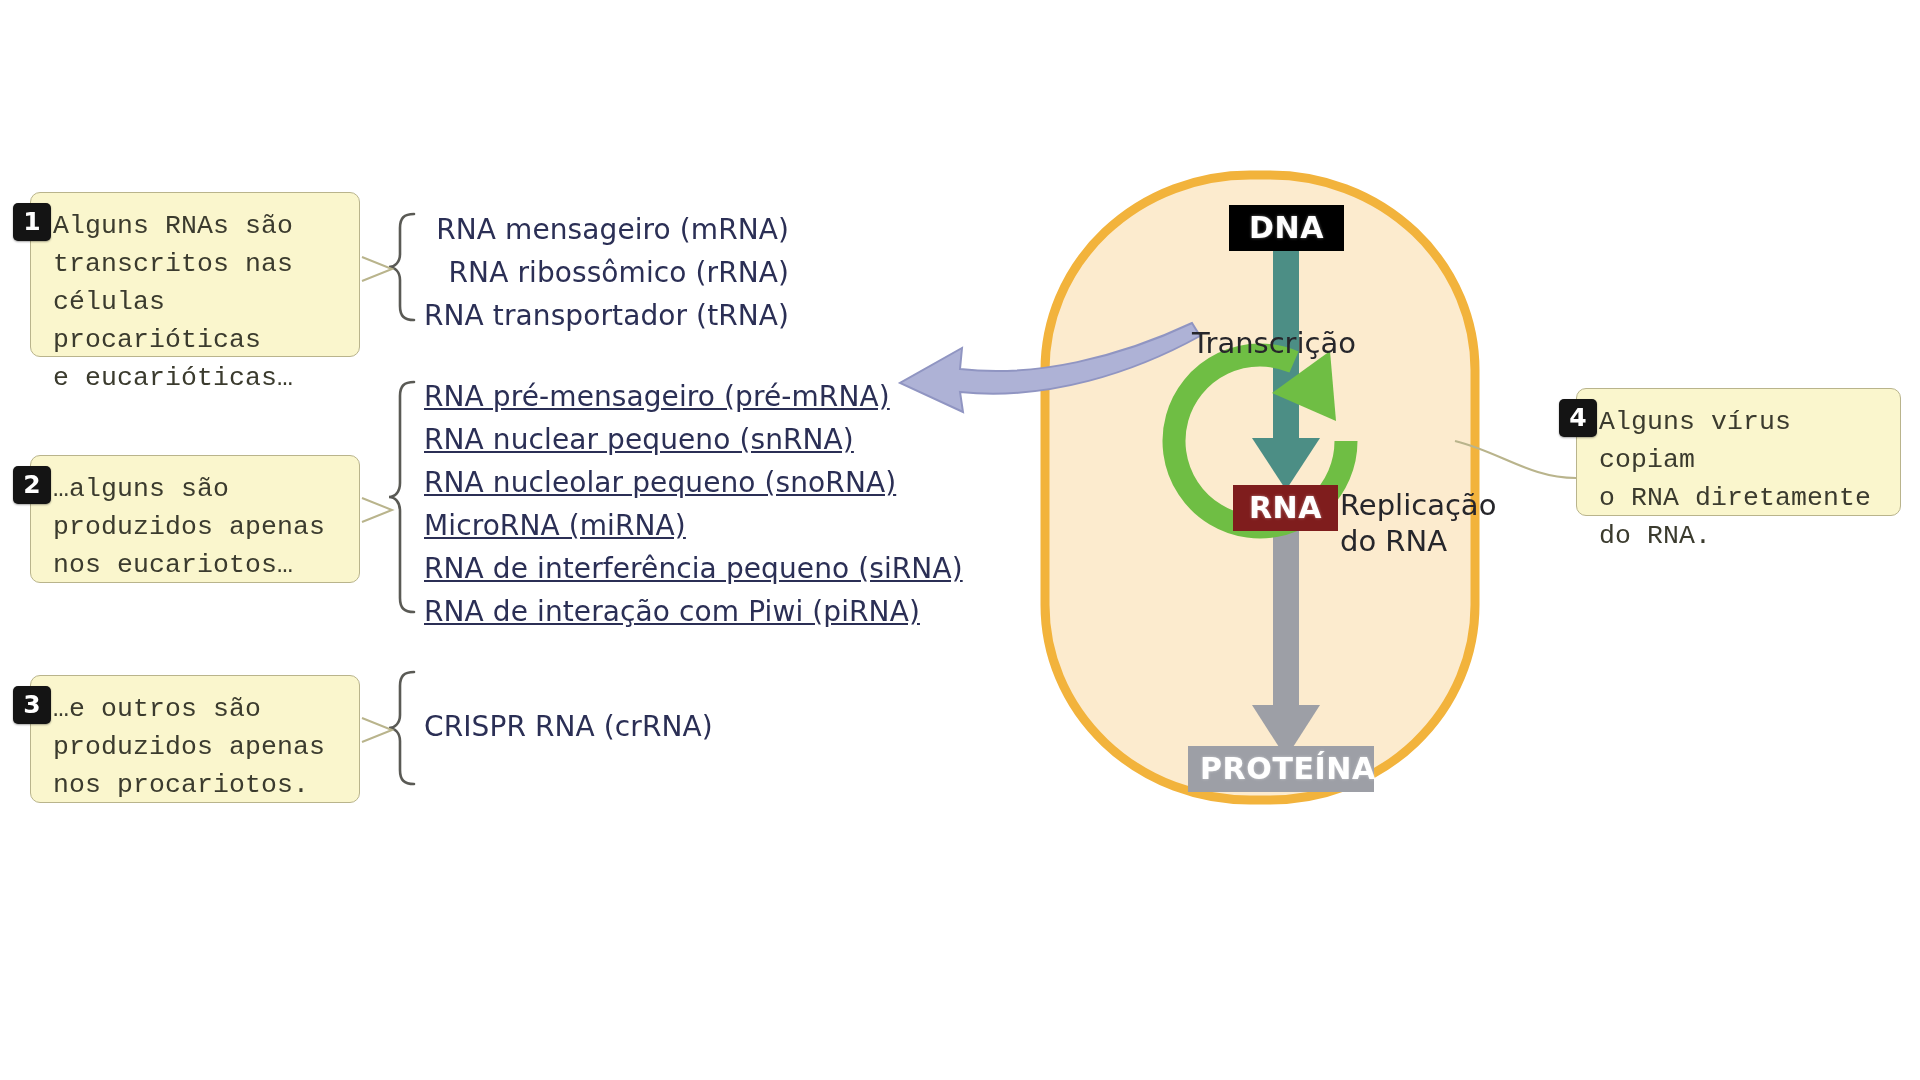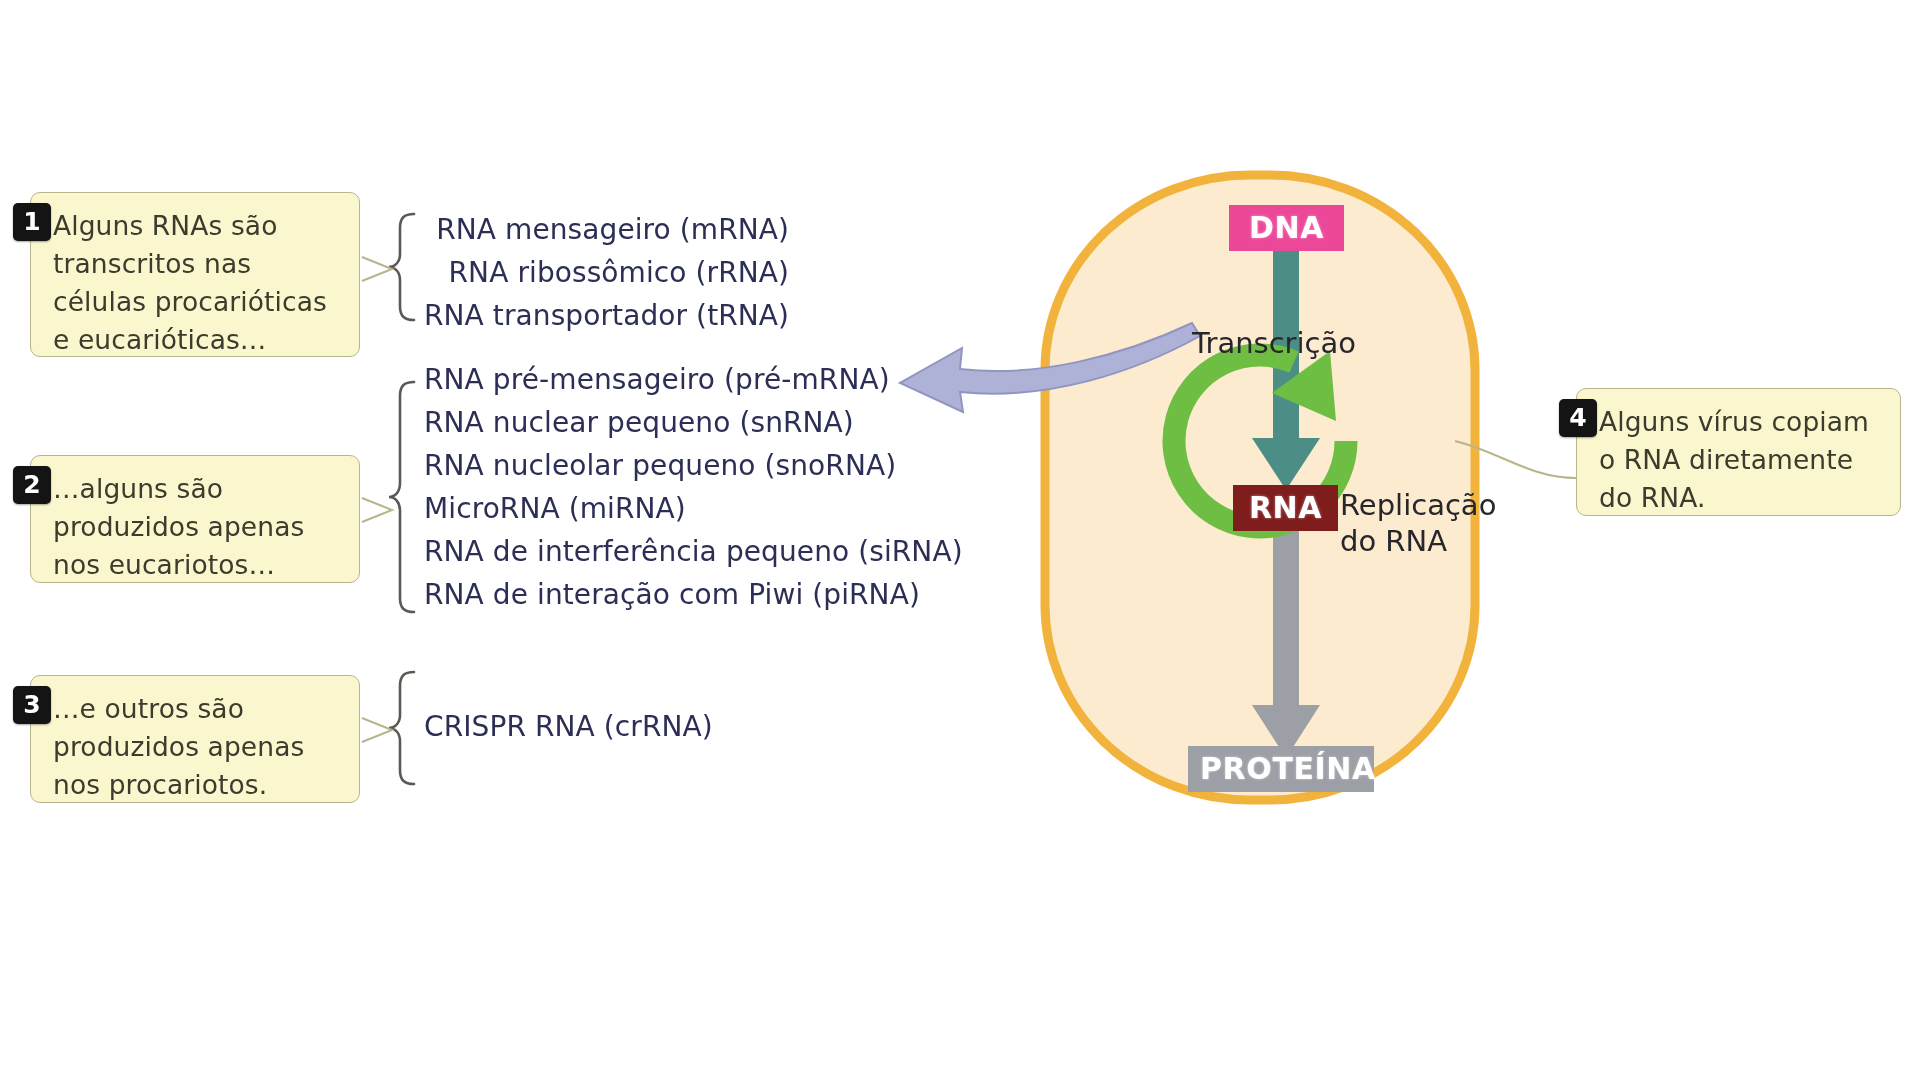--- a/index.html
+++ b/index.html
@@ -18,21 +18,21 @@
     background:#FAF6CD;
     border:1.5px solid #B9B48C;
     border-radius:10px;
     box-sizing:border-box;
     padding:14px 16px 14px 22px;
     color:#3B3B2E;
     font-size:26.5px;
     line-height:38px;
     letter-spacing:.1px;
   }
-  .callout .ctext{display:block;white-space:pre-line;}
+  .callout .ctext{display:block;white-space:pre-line;font-family:Liberation Mono, monospace;}
   .badge{
     position:absolute;
     left:-18px;top:10px;
     width:38px;height:38px;
     background:#141414;
     border-radius:5px;
     color:#ffffff;
     font-size:25px;
     font-weight:bold;
     line-height:38px;
@@ -156,30 +156,30 @@
     <span class="badge">4</span>
     <span class="ctext">Alguns vírus copiam
 o RNA diretamente
 do RNA.</span>
   </div>
 
   <div class="rnalist" style="left:424px;top:208px;text-align:right;">RNA mensageiro (mRNA)
 RNA ribossômico (rRNA)
 RNA transportador (tRNA)</div>
 
-  <div class="rnalist" style="left:424px;top:358px;">RNA pré-mensageiro (pré-mRNA)
+  <div class="rnalist" style="left:424px;top:375px;text-decoration:underline;">RNA pré-mensageiro (pré-mRNA)
 RNA nuclear pequeno (snRNA)
 RNA nucleolar pequeno (snoRNA)
 MicroRNA (miRNA)
 RNA de interferência pequeno (siRNA)
 RNA de interação com Piwi (piRNA)</div>
 
   <div class="rnalist" style="left:424px;top:705px;">CRISPR RNA (crRNA)</div>
 
-  <div class="tagbox" style="left:1229px;top:205px;width:115px;background:#ec4899;">DNA</div>
+  <div class="tagbox" style="left:1229px;top:205px;width:115px;background:#000000;">DNA</div>
 
   <div class="plainlabel" style="left:1192px;top:325px;">Transcrição</div>
 
   <div class="tagbox" style="left:1233px;top:485px;width:105px;background:#7f1d1d;">RNA</div>
 
   <div class="plainlabel" style="left:1340px;top:487px;">Replicação
 do RNA</div>
 
   <div class="tagbox" style="left:1188px;top:746px;width:186px;background:#9D9FA6;">PROTEÍNA</div>
 

